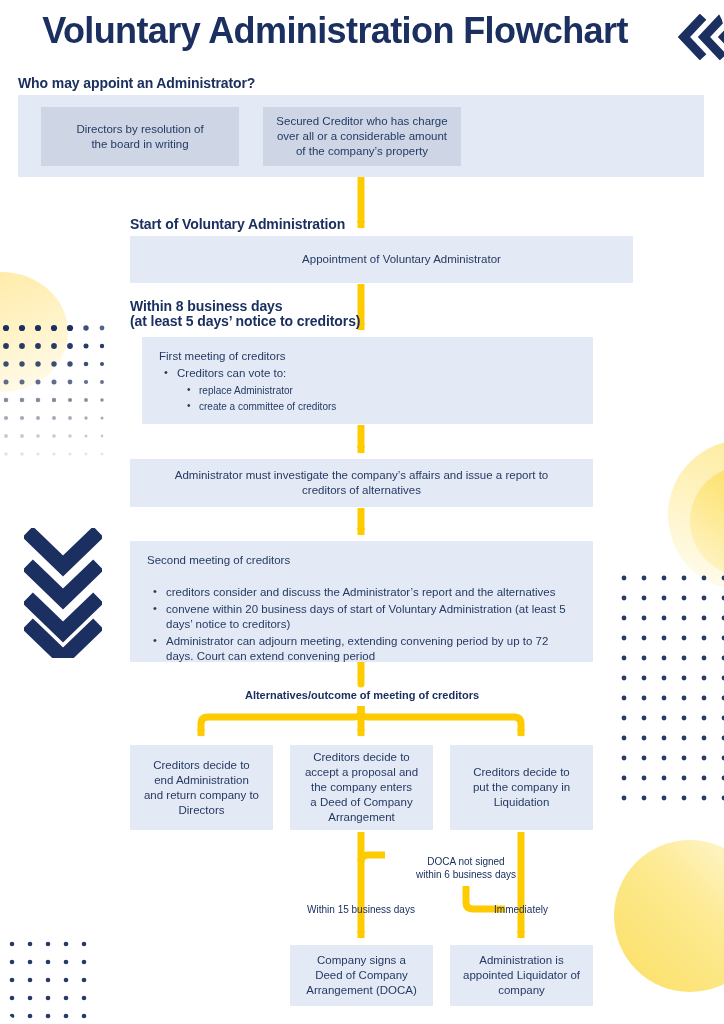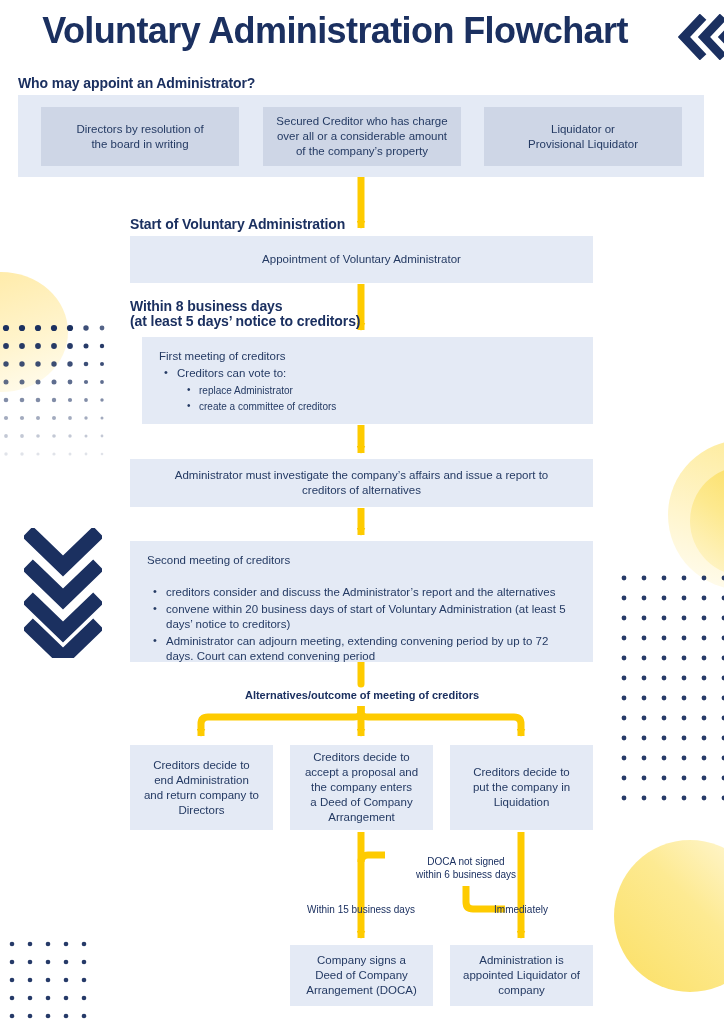--- a/index.html
+++ b/index.html
@@ -9,20 +9,21 @@
   }
   body {
     font-family: "Liberation Sans", sans-serif;
   }
   #page {
     position: relative;
     width: 724px;
     height: 1024px;
     overflow: hidden;
     background: #ffffff;
+    border-radius: 31px;
   }
 
   
   .deco { position: absolute; pointer-events: none; }
   #deco-layer { position: absolute; inset: 0; z-index: 0; }
 
   .blob {
     border-radius: 50%;
   }
   #blob-topleft {
@@ -414,29 +415,23 @@
 the board in writing</span>
         </div>
     </div>
     <div class="panel-inner" style="left:263px; top:107px; width:198px; height:59px;">
       <div class="centered boxtext">
           <span style="white-space:pre-line;">Secured Creditor who has charge
 over all or a considerable amount
 of the company’s property</span>
         </div>
     </div>
-    <div class="panel-inner" style="left:484px; top:107px; width:198px; height:59px;">
-      <div class="centered boxtext">
-          <span style="white-space:pre-line;">Liquidator or
-Provisional Liquidator</span>
-        </div>
-    </div>
 
     <div class="section-label" style="left:130px; top:217px;">Start of Voluntary Administration</div>
-    <div class="box" style="left:130px; top:236px; width:463px; height:47px;">
+    <div class="box" style="left:130px; top:236px; width:463px; height:47px;padding-left:40px;">
       <div class="centered boxtext">
           <span>Appointment of Voluntary Administrator</span>
         </div>
     </div>
 
     <div class="section-label" style="left:130px; top:299px;">Within 8 business days
 (at least 5 days’ notice to creditors)</div>
 
     <div class="box listbox" style="left:142px; top:337px; width:451px; height:87px;">
       <div class="list-head">First meeting of creditors</div>

